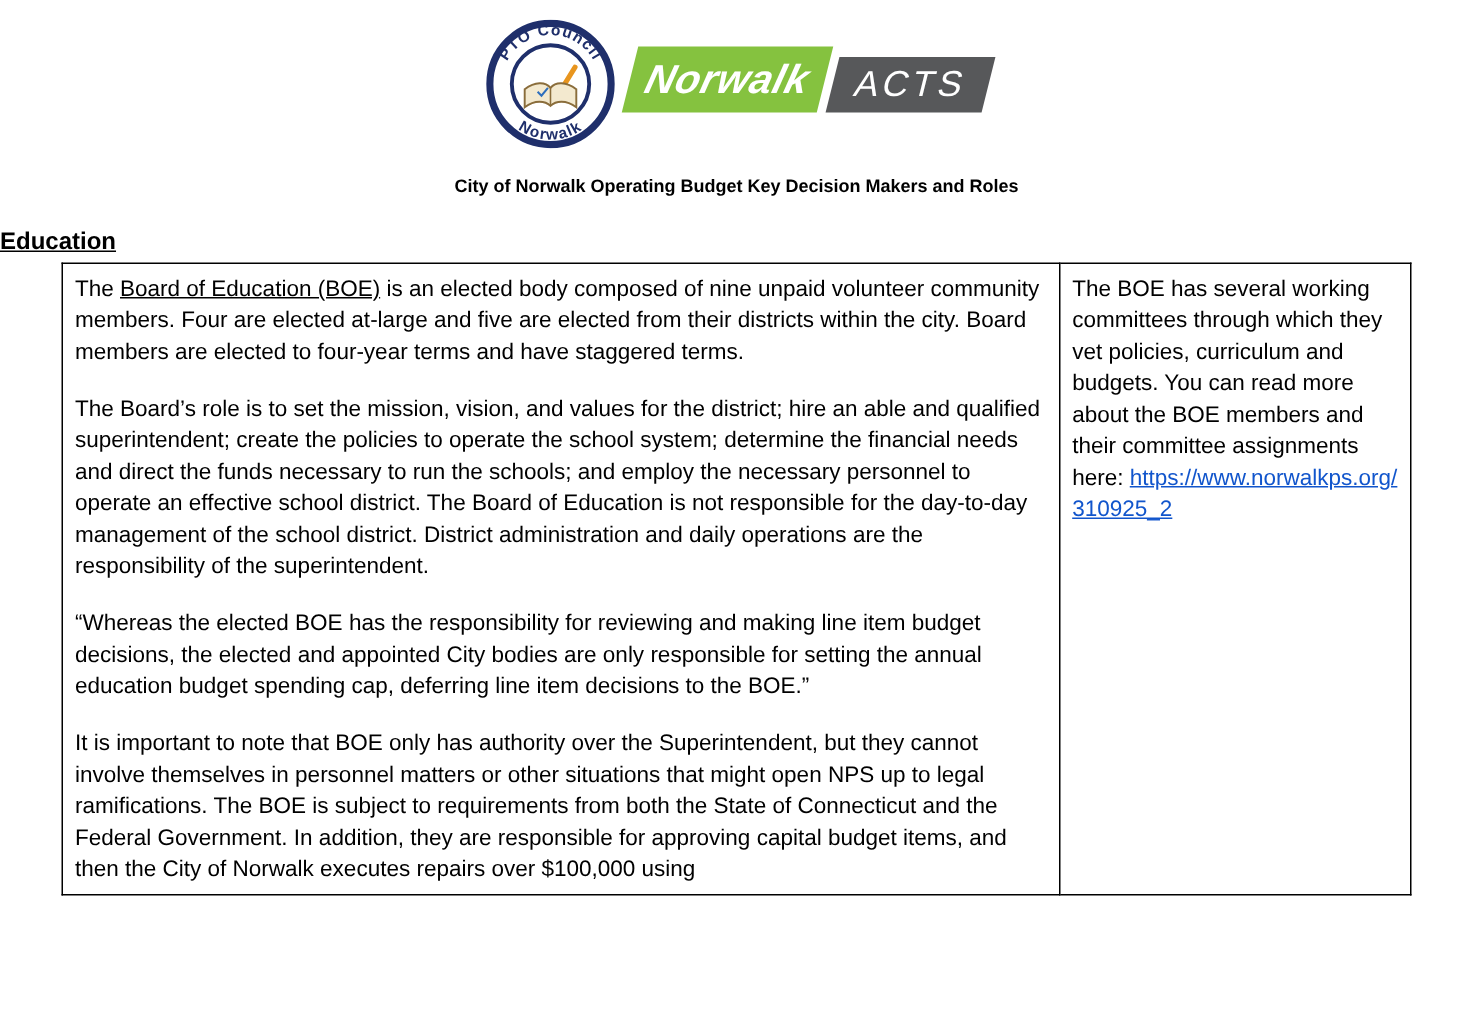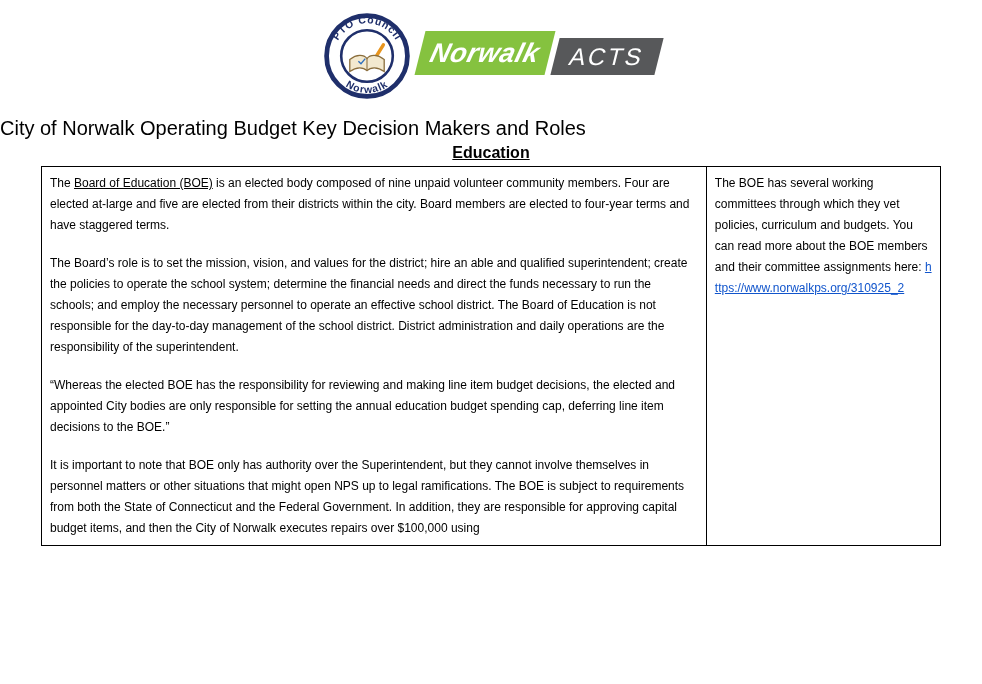--- a/index.html
+++ b/index.html
@@ -22,26 +22,26 @@
   }
   .acts-green span { color:#fff; font-weight:bold; font-style:italic; font-size:27px; letter-spacing:0.5px; }
   .acts-gray {
     background:#57585a; height:37px; width:104px;
     transform:skewX(-14deg); margin-left:5px;
     display:flex; align-items:center; justify-content:center;
   }
   .acts-gray span { color:#fff; font-size:24px; letter-spacing:2.5px; font-weight:400; }
 
   
-  .doc-title { font-size:20px; font-weight:normal; margin-top:19px; }
-  .section-heading { text-align:center; font-size:16px; font-weight:bold; text-decoration:underline; margin-top:4px; margin-bottom:4px; }
+  .doc-title { text-align:center; font-size:12px; font-weight:bold; margin-top:19px; }
+  .section-heading { font-size:16px; font-weight:bold; text-decoration:underline; margin-top:22px; margin-bottom:4px; }
 
   
   table.doc-table { border-collapse:collapse; table-layout:fixed; margin-left:41px; width:900px; }
-  td { border:1.5px solid #000; vertical-align:top; padding:6px 8px 6px 8px; font-size:12px; line-height:21px; }
+  td { border:1.5px solid #000; vertical-align:top; padding:6px 8px 6px 8px; font-size:15px; line-height:21px; }
   td.cell-left { width:633px; }
   td.cell-right { width:223px;margin-left:25px; }
   td p { margin:0 0 17px 0; }
   td p:last-child { margin-bottom:0; }
   .quote { }
   .u-link { text-decoration:underline; color:#000; cursor:pointer; }
   a.web-link { color:#1155cc; text-decoration:underline; overflow-wrap:break-word; word-break:break-all; }
 </style>
 </head>
 <body>

